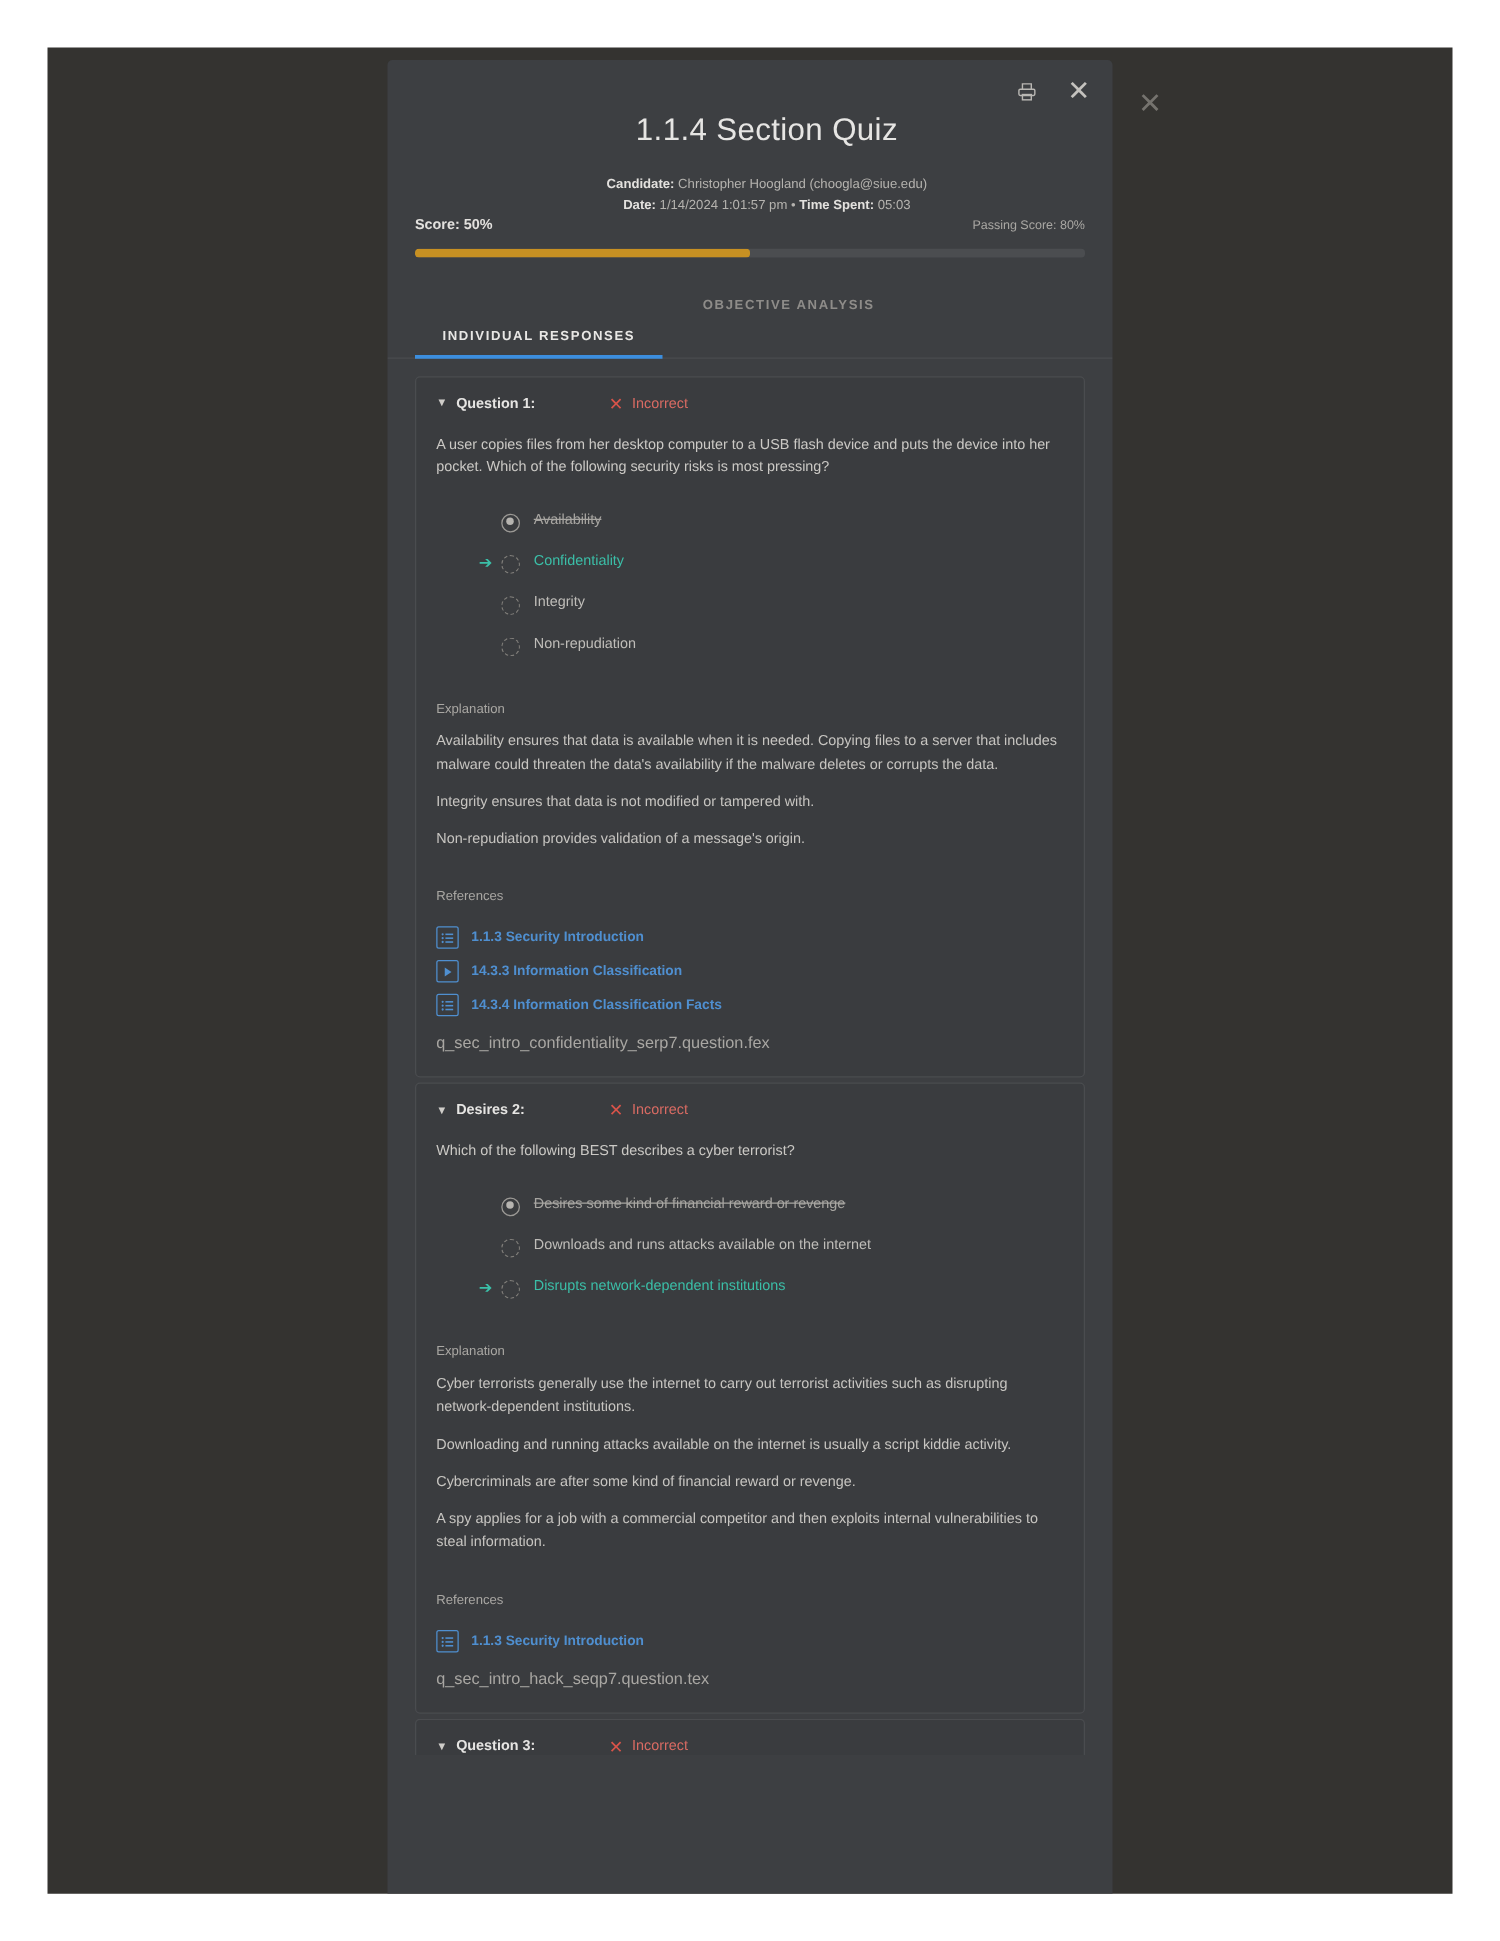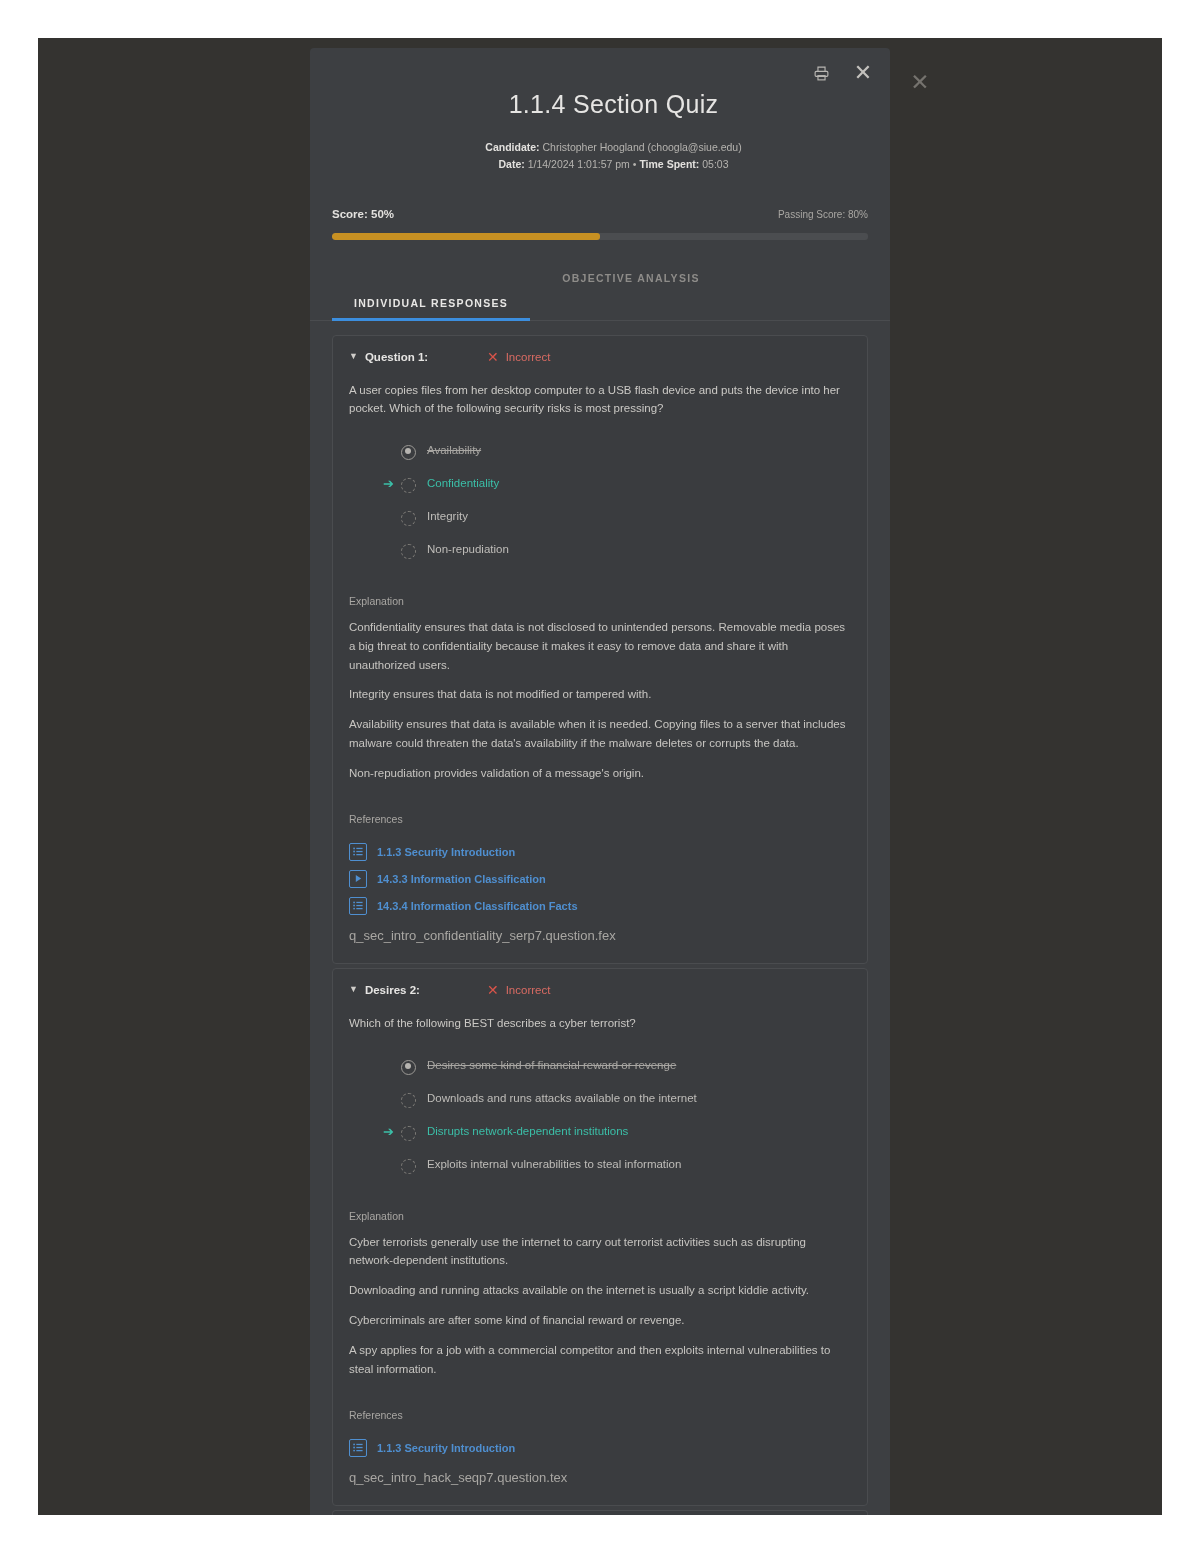--- a/index.html
+++ b/index.html
@@ -33,21 +33,21 @@
   .tool svg{display:block;}
   .tool.x{font-size:22px;line-height:1;color:#c4c2be;}
 
   .modal-head{padding:42px 22px 0 22px;text-align:center;margin-left:27px;}
   .quiz-title{
     font-size:25px;font-weight:300;color:#e6e5e3;letter-spacing:.3px;margin:0;
   }
   .meta{margin-top:20px;font-size:10.5px;color:#b5b3af;line-height:1.65;}
   .meta b{color:#e3e1de;font-weight:700;text-align:center;}
 
-  .score-wrap{margin-top:34px;padding:0 22px;}
+  .score-wrap{padding:0 22px;}
   .score-row{display:flex;justify-content:space-between;align-items:baseline;}
   .score-label{font-size:11.5px;color:#e3e1de;font-weight:700;}
   .passing{font-size:10px;color:#a9a7a3;}
   .bar-track{margin-top:13px;height:7px;background:#4b4d50;border-radius:3px;overflow:hidden;}
   .bar-fill{height:100%;background:#c79022;border-radius:3px;}
 
   .tabs{margin-top:26px;padding:0 22px;display:flex;gap:10px;border-bottom:1px solid #4a4c4f;}
   .tab{
     padding:6px 22px 9px 22px;font-size:10.5px;letter-spacing:1.3px;font-weight:700;
     color:#8e8c89;cursor:pointer;border-bottom:3px solid transparent;margin-bottom:-1px;
@@ -180,23 +180,22 @@
               <span class="radio"></span>
               <span class="ans-label">Integrity</span>
             </div>
             <div class="ans">
               <span class="arrow"></span>
               <span class="radio"></span>
               <span class="ans-label">Non-repudiation</span>
             </div>
           </div>
           <div class="sec-title">Explanation</div>
-          <div class="para">Confidentiality ensures that data is not disclosed to unintended persons. Removable media poses a big threat to confidentiality because it makes it easy to remove data and share it with unauthorized users.</div>
+          <div class="para">Availability ensures that data is available when it is needed. Copying files to a server that includes malware could threaten the data's availability if the malware deletes or corrupts the data.</div>
           <div class="para">Integrity ensures that data is not modified or tampered with.</div>
-          <div class="para">Availability ensures that data is available when it is needed. Copying files to a server that includes malware could threaten the data's availability if the malware deletes or corrupts the data.</div>
           <div class="para">Non-repudiation provides validation of a message's origin.</div>
           <div class="sec-title">References</div>
           <div class="refs">
             <div class="ref">
               <span class="ref-ico">
                 <svg width="10" height="9" viewBox="0 0 12 10" fill="currentColor">
                   <circle cx="1.3" cy="1.3" r="1.1"></circle>
                   <rect x="4" y="0.6" width="7.5" height="1.5"></rect>
                   <circle cx="1.3" cy="5" r="1.1"></circle>
                   <rect x="4" y="4.3" width="7.5" height="1.5"></rect>
@@ -249,25 +248,20 @@
             <div class="ans">
               <span class="arrow"></span>
               <span class="radio"></span>
               <span class="ans-label">Downloads and runs attacks available on the internet</span>
             </div>
             <div class="ans">
               <span class="arrow">➔</span>
               <span class="radio"></span>
               <span class="ans-label correct">Disrupts network-dependent institutions</span>
             </div>
-            <div class="ans">
-              <span class="arrow"></span>
-              <span class="radio"></span>
-              <span class="ans-label">Exploits internal vulnerabilities to steal information</span>
-            </div>
           </div>
           <div class="sec-title">Explanation</div>
           <div class="para">Cyber terrorists generally use the internet to carry out terrorist activities such as disrupting network-dependent institutions.</div>
           <div class="para">Downloading and running attacks available on the internet is usually a script kiddie activity.</div>
           <div class="para">Cybercriminals are after some kind of financial reward or revenge.</div>
           <div class="para">A spy applies for a job with a commercial competitor and then exploits internal vulnerabilities to steal information.</div>
           <div class="sec-title">References</div>
           <div class="refs">
             <div class="ref">
               <span class="ref-ico">

